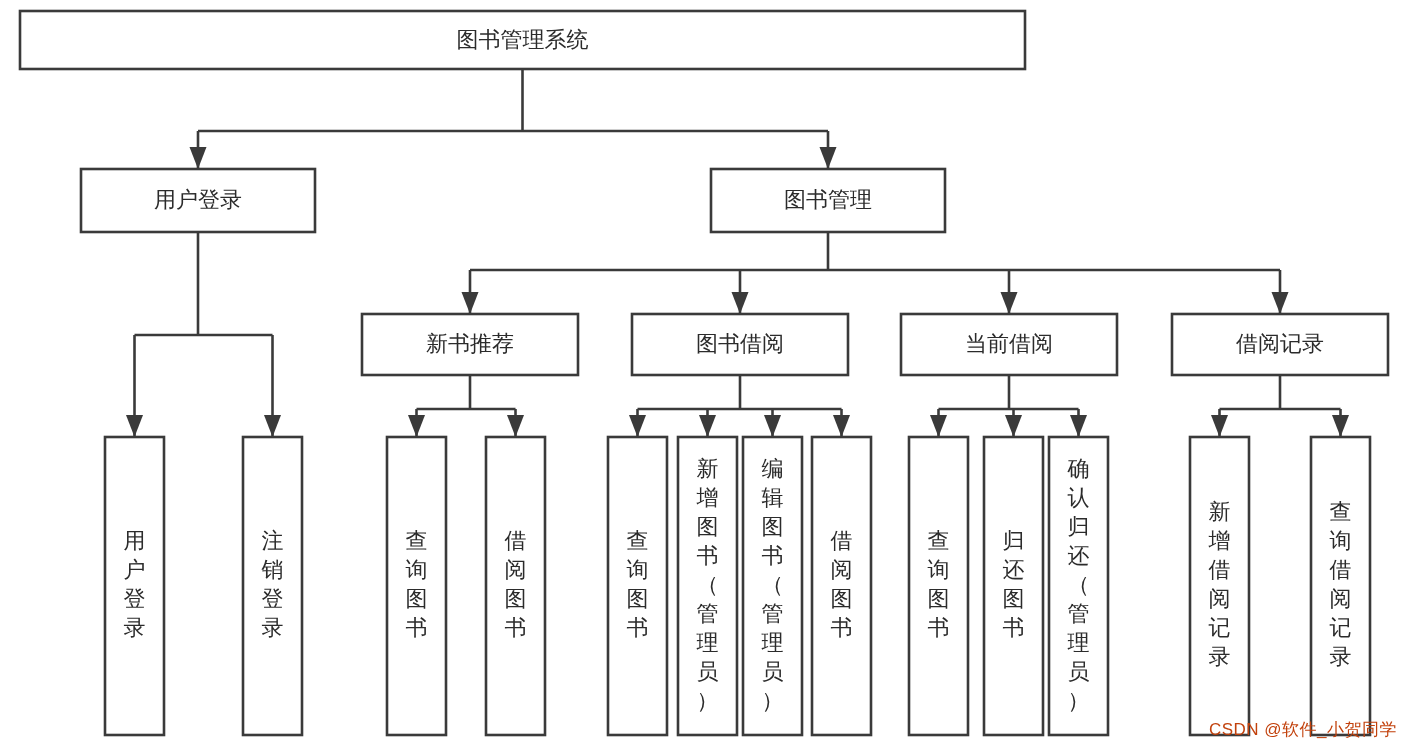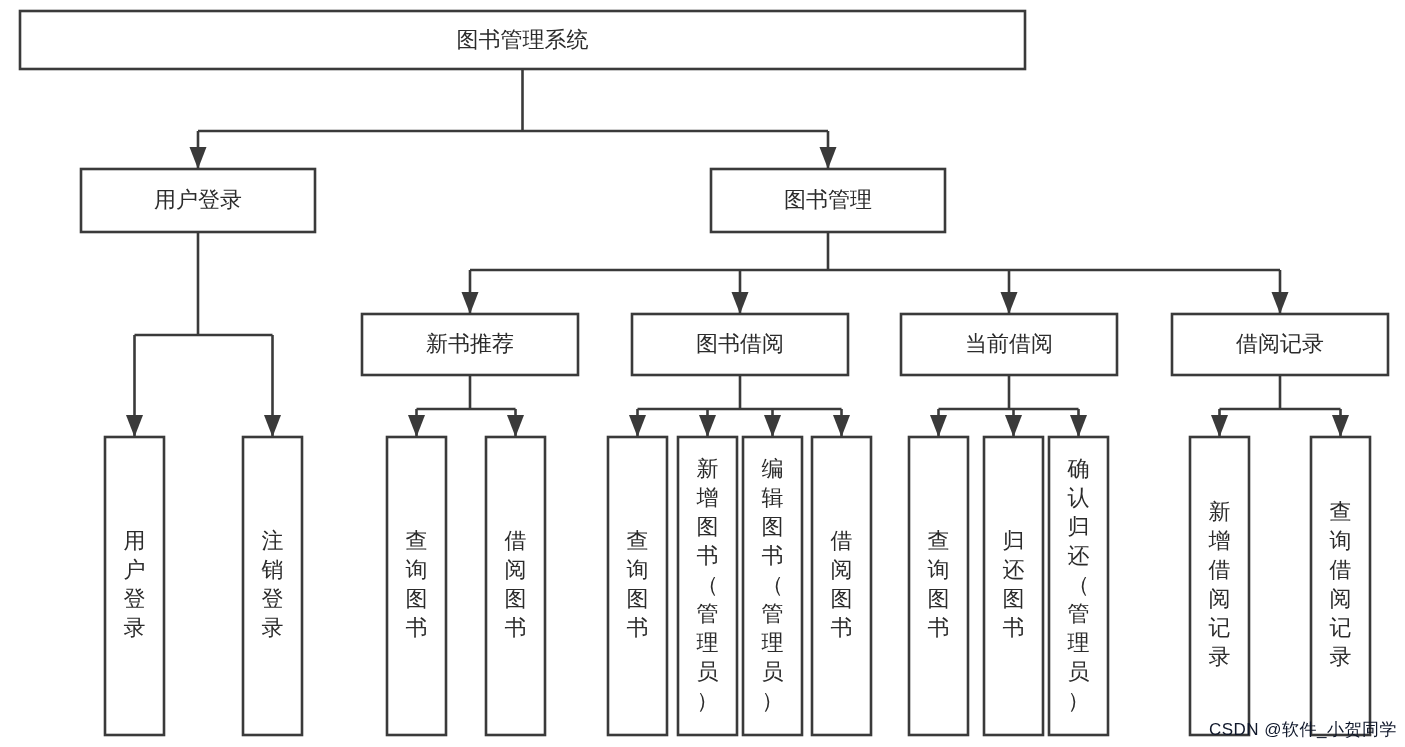--- a/index.html
+++ b/index.html
@@ -54,21 +54,21 @@
     font-family: "Liberation Sans", "DejaVu Sans", sans-serif;
     font-size: 22px;
     text-anchor: middle;
   }
   .watermark {
     position: absolute;
     right: 8px;
     bottom: 6px;
     font-family: "Liberation Sans", "DejaVu Sans", sans-serif;
     font-size: 17px;
-    color: #0f172a;
+    color: #c2410c;
     letter-spacing: 0.5px;
     white-space: nowrap;
     pointer-events: none;
   }
 </style>
 </head>
 <body>
 
 <div id="diagram-root">
   <svg id="tree-svg" viewBox="0 0 1405 747" xmlns="http://www.w3.org/2000/svg">

